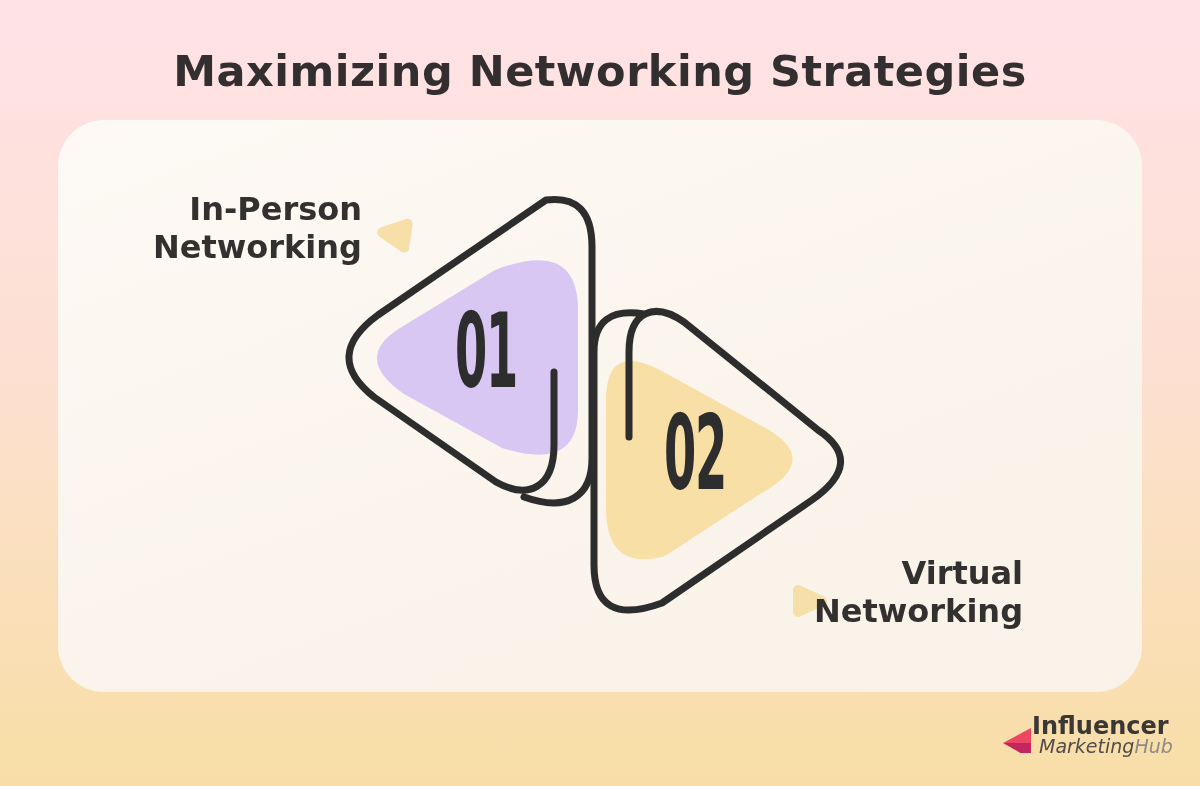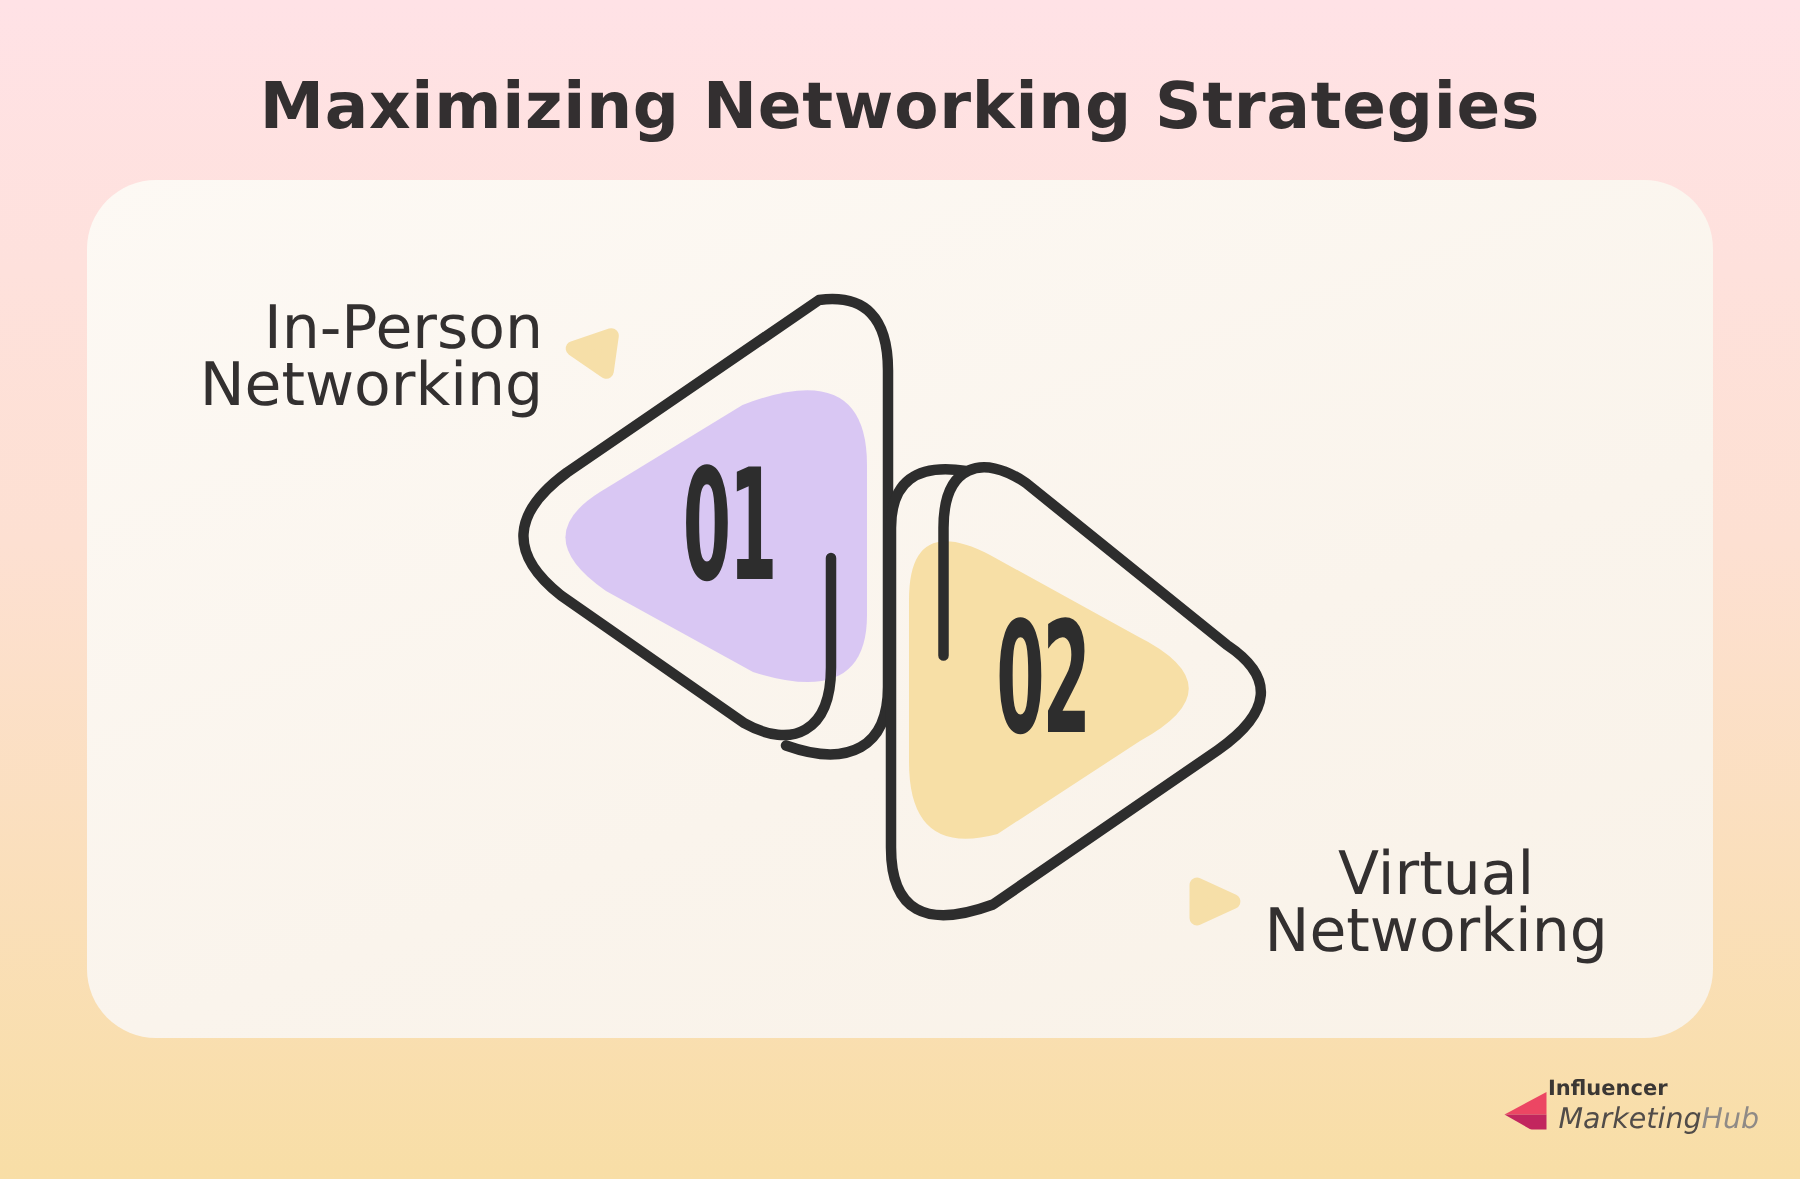--- a/index.html
+++ b/index.html
@@ -18,42 +18,41 @@
   }
   .card{
     position:absolute;left:58px;top:120px;
     width:1084px;height:572px;
     border-radius:46px;
     background:linear-gradient(160deg,#fdf9f4 0%,#faf4ec 60%,#f9f2e8 100%);
   }
   .diagram-svg{position:absolute;left:0;top:0;}
   .step-label{
     position:absolute;
-    font-size:40px;font-weight:normal;line-height:38px;
+    font-size:32px;font-weight:bold;line-height:38px;
     color:#333030;
     white-space:pre-line;
-    margin-top:10px;
   }
   .label-1{right:838px;top:190px;text-align:right;}
-  .label-2{left:843px;top:554px;text-align:center;}
+  .label-2{left:814px;top:554px;text-align:right;}
   .step-number{
     position:absolute;
     font-size:103px;font-weight:bold;letter-spacing:-3px;
     color:#2d2d2d;
     transform:translate(-50%,-54%) scaleX(.45);
     white-space:nowrap;
   }
   .num-1{left:486px;top:356px;}
   .num-2{left:695px;top:458px;}
   .logo{
     position:absolute;left:1001px;top:716px;
     display:flex;align-items:center;
   }
   .logo-text{display:flex;flex-direction:column;line-height:20px;}
-  .logo-line1{font-size:14px;font-weight:bold;color:#3b3734;}
+  .logo-line1{font-size:24px;font-weight:bold;color:#3b3734;}
   .logo-line2{font-size:19px;margin-left:7px;font-style:italic;}
   .logo-line2 .dark{color:#514c49;}
   .logo-line2 .light{color:#8f8a86;}
 </style>
 </head>
 <body>
 
 <div class="stage">
 
   <div class="title">Maximizing Networking Strategies</div>

